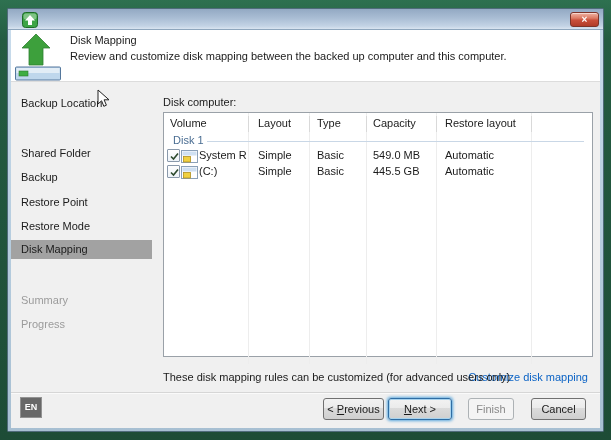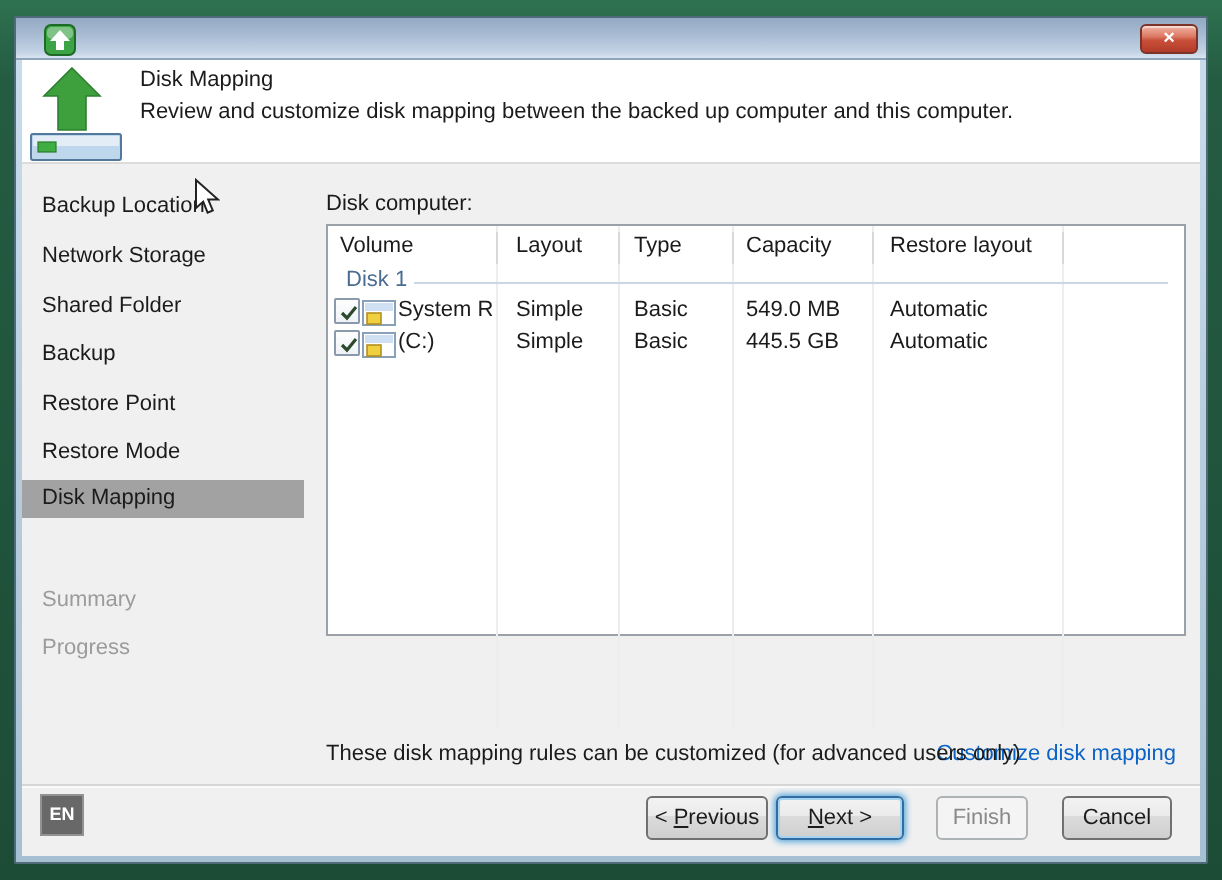--- a/index.html
+++ b/index.html
@@ -28,21 +28,21 @@
   .banner-title{left:70px;top:34px;color:#1b1b1b;}
   .banner-desc{left:70px;top:50px;color:#1b1b1b;}
 
   
   .side-sel{left:11px;top:240px;width:141px;height:19px;background:#a2a2a2;}
   .side-item{left:21px;height:14px;white-space:nowrap;}
   .side-item.disabled{color:#9b9b9b;margin-top:24px;}
 
   
   .list-label{left:163px;top:96px;}
-  .dtable{left:163px;top:112px;width:430px;height:206px;background:#fff;border:1px solid #9aa1a8;}
+  .dtable{left:163px;top:112px;width:430px;height:245px;background:#fff;border:1px solid #9aa1a8;}
   .colline{position:absolute;top:0;width:1px;height:251px;background:#ededed;}
   .colline-h{position:absolute;top:3px;width:1px;height:16px;background:#d9d9d9;}
   .th{position:absolute;top:4px;color:#1b1b1b;}
   .grp{position:absolute;color:#4a6d92;}
   .grp-line{position:absolute;height:1px;background:#c9d7e6;}
   .cell{position:absolute;height:13px;white-space:nowrap;}
   .checkbox{position:absolute;width:13px;height:13px;background:linear-gradient(180deg,#fefefe,#eef3f8);
     border:1px solid #8a99ab;border-radius:1px;}
   .checkbox svg{display:none;position:absolute;left:1px;top:1px;}
   .checkbox.checked svg{display:block;}
@@ -85,21 +85,20 @@
     <polygon points="21,1 35,15 28,15 28,32 14,32 14,15 7,15" fill="#3da03c" stroke="#2e8030" stroke-width="0.8"></polygon>
     <rect x="0.5" y="34" width="45" height="13" rx="1" fill="#bfd7ec" stroke="#54779c"></rect>
     <rect x="1.5" y="35" width="43" height="5" fill="rgba(255,255,255,0.55)"></rect>
     <rect x="4" y="38" width="9" height="5" fill="#3fae42" stroke="#2c7a2e" stroke-width="0.6"></rect>
   </svg>
   <div class="abs banner-title">Disk Mapping</div>
   <div class="abs banner-desc">Review and customize disk mapping between the backed up computer and this computer.</div>
 
   <div class="abs side-sel"></div>
   <div class="abs side-item" style="top:97px">Backup Location</div>
-  <div class="abs side-item" style="top:122px">Network Storage</div>
   <div class="abs side-item" style="top:147px">Shared Folder</div>
   <div class="abs side-item" style="top:171px">Backup</div>
   <div class="abs side-item" style="top:196px">Restore Point</div>
   <div class="abs side-item" style="top:220px">Restore Mode</div>
   <div class="abs side-item" style="top:243px">Disk Mapping</div>
   <div class="abs side-item disabled" style="top:270px">Summary</div>
   <div class="abs side-item disabled" style="top:294px">Progress</div>
 
   <svg class="abs" style="left:97px;top:89px" width="13" height="19" viewBox="0 0 13 19">
     <path d="M1,1 L1,15 L4.6,11.8 L6.8,17.3 L9.4,16.2 L7.1,10.8 L12,10.8 Z" fill="#ffffff" stroke="#222222" stroke-width="1"></path>

